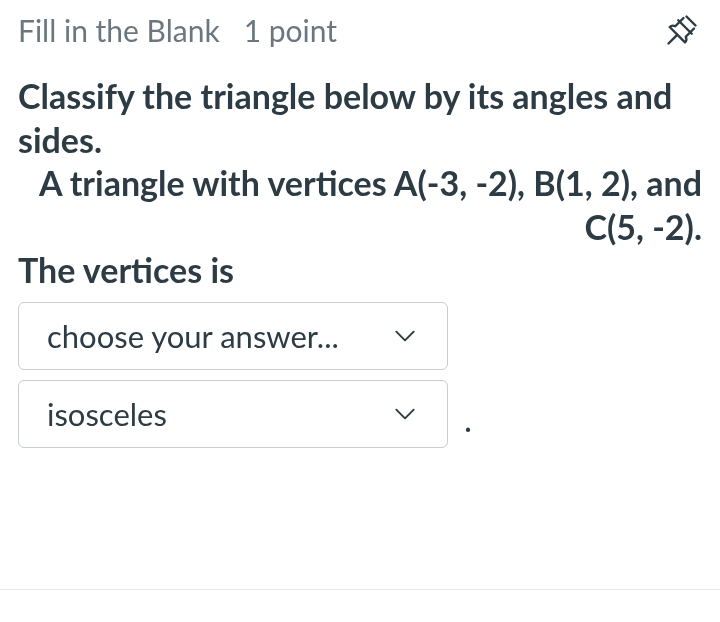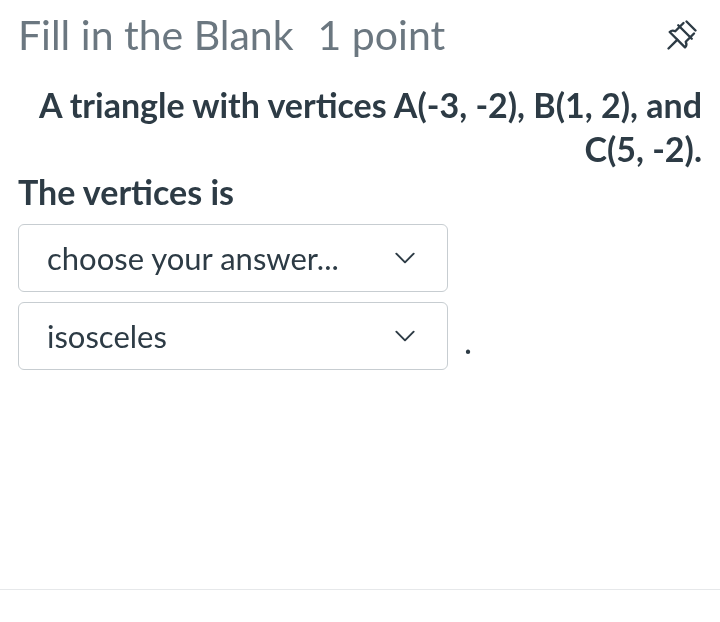--- a/index.html
+++ b/index.html
@@ -18,21 +18,21 @@
     display: flex;
     align-items: center;
     justify-content: space-between;
     margin-bottom: 24px;
   }
   .header-left {
     display: flex;
     align-items: baseline;
     gap: 24px;
     color: #6b7780;
-    font-size: 41px;
+    font-size: 30px;
   }
   .q-type { white-space: nowrap; }
   .q-points { white-space: nowrap; }
   .pin-icon {
     width: 40px;
     height: 40px;
     display: flex;
     align-items: center;
     justify-content: center;
     color: #2d3b45;
@@ -103,20 +103,21 @@
       <svg viewBox="0 0 24 24" fill="none" stroke="currentColor" stroke-width="1.6" stroke-linecap="round" stroke-linejoin="round">
         <path d="M15 3l6 6"></path>
         <path d="M9.5 5.5 L18.5 14.5"></path>
         <path d="M13 4 L7.5 9.5 C6.5 9 4.8 9 3.8 10 L14 20.2 C15 19.2 15 17.5 14.5 16.5 L20 11"></path>
         <path d="M8.8 15.2 L3 21"></path>
       </svg>
     </div>
   </div>
 
   <div class="question-body">
+    <div class="bold">Classify the triangle below by its angles and sides.</div>
     <div class="reg">A triangle with vertices A(-3, -2), B(1, 2), and C(5, -2).</div>
     <div class="bold">The vertices is</div>
   </div>
 
   <div class="answer-area">
     <div class="dropdown">
       <span class="placeholder">choose your answer...</span>
       <span class="chevron">
         <svg viewBox="0 0 24 24" fill="none" stroke-width="1.8" stroke-linecap="round" stroke-linejoin="round">
           <polyline points="4 8 12 16 20 8"></polyline>

